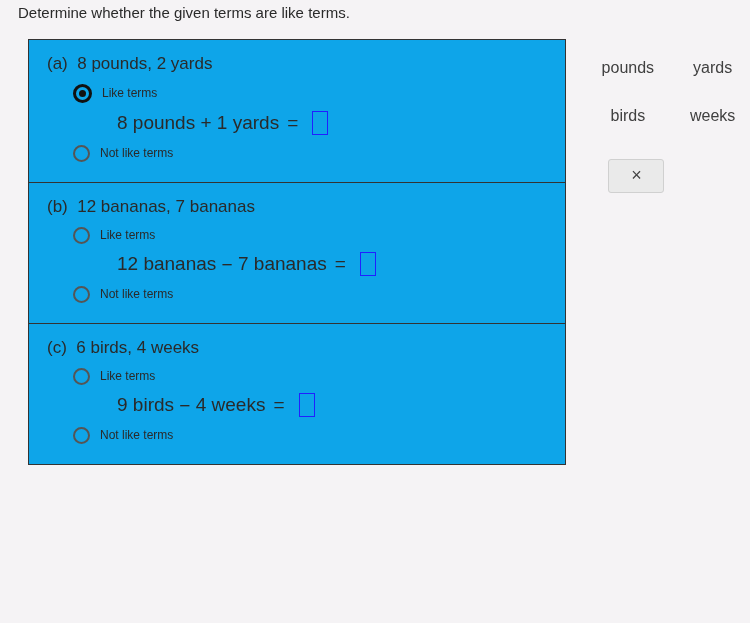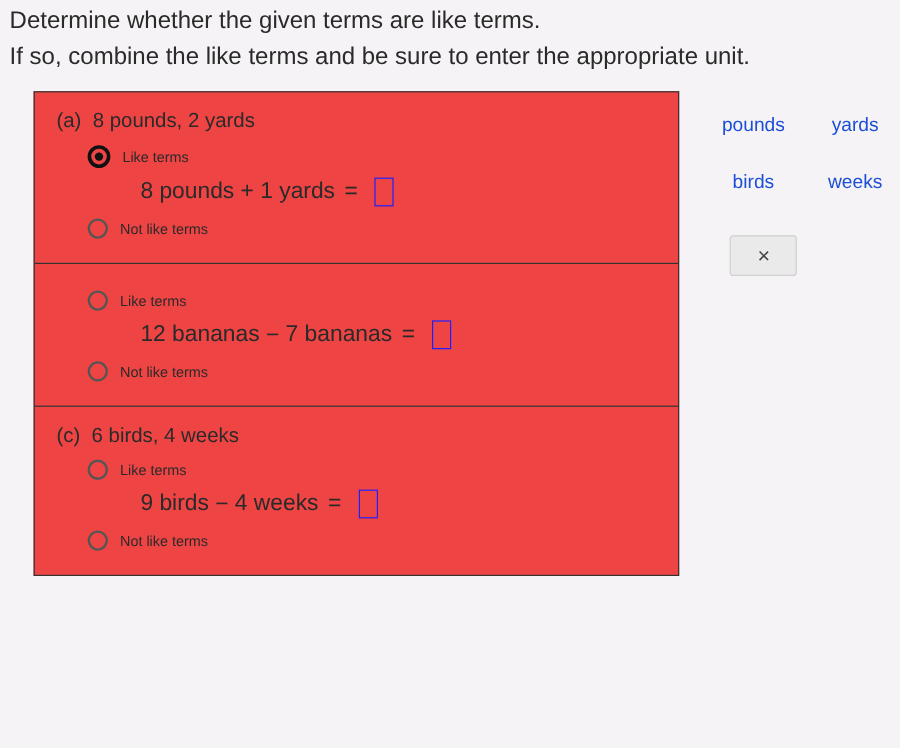--- a/index.html
+++ b/index.html
@@ -6,32 +6,32 @@
     body {
       font-family: Arial, Helvetica, sans-serif;
       background: #f5f3f5;
       width: 750px;
       height: 623px;
       padding: 0;
       color: #2a2a2a;
       overflow: hidden;
     }
     .instructions {
-      padding: 2px 12px 14px 8px;
-      font-size: 20px;
+      padding: 2px 12px 14px 18px;
+      font-size: 15px;
       line-height: 1.5;
     }
     .content-row {
       display: flex;
       gap: 24px;
       padding: 0 0 0 28px;
     }
     .main-box {
       border: 1.5px solid #333;
-      background: #ef4444;
+      background: #0ea5e9;
       width: 540px;
     }
     .section {
       border-bottom: 1.5px solid #333;
       padding: 14px 18px 12px 18px;
     }
     .section:last-child { border-bottom: none; }
     .section-header {
       font-size: 17px;
       margin-bottom: 10px;
@@ -82,21 +82,21 @@
     .palette {
       width: 160px;
       margin-top: 12px;
     }
     .palette-grid {
       display: grid;
       grid-template-columns: 1fr 1fr;
       row-gap: 30px;
       column-gap: 18px;
       font-size: 16px;
-      color: #1d4ed8;
+      color: #404040;
       padding: 8px 4px 26px 4px;
     }
     .palette-cell {
       text-align: center;
     }
     .clear-btn {
       background: #eaeaea;
       border: 1px solid #d0d0d0;
       border-radius: 3px;
       width: 56px;
@@ -114,21 +114,20 @@
     .minus {
       position: relative;
       top: 1px;
     }
   </style>
 </head>
 <body>
 
 <div class="instructions">
   <div>Determine whether the given terms are like terms.</div>
-  <div>If so, combine the like terms and be sure to enter the appropriate unit.</div>
 </div>
 
 <div class="content-row">
   <div class="main-box">
 
     <div class="section">
       <div class="section-header">
         <span>(a)</span>&nbsp;
         <span>8 pounds, 2 yards</span>
       </div>
@@ -143,20 +142,24 @@
         <span class="eq-sign">=</span>
         <span class="answer-box"></span>
       </div>
       <div class="option-row">
         <span class="radio"></span>
         <span>Not like terms</span>
       </div>
     </div>
 
     <div class="section">
+      <div class="section-header">
+        <span>(b)</span>&nbsp;
+        <span>12 bananas, 7 bananas</span>
+      </div>
       <div class="option-row">
         <span class="radio"></span>
         <span>Like terms</span>
       </div>
       <div class="equation">
         <span>12 bananas</span>
         &nbsp;<span class="minus">−</span>&nbsp;
         <span>7 bananas</span>
         <span class="eq-sign">=</span>
         <span class="answer-box"></span>

